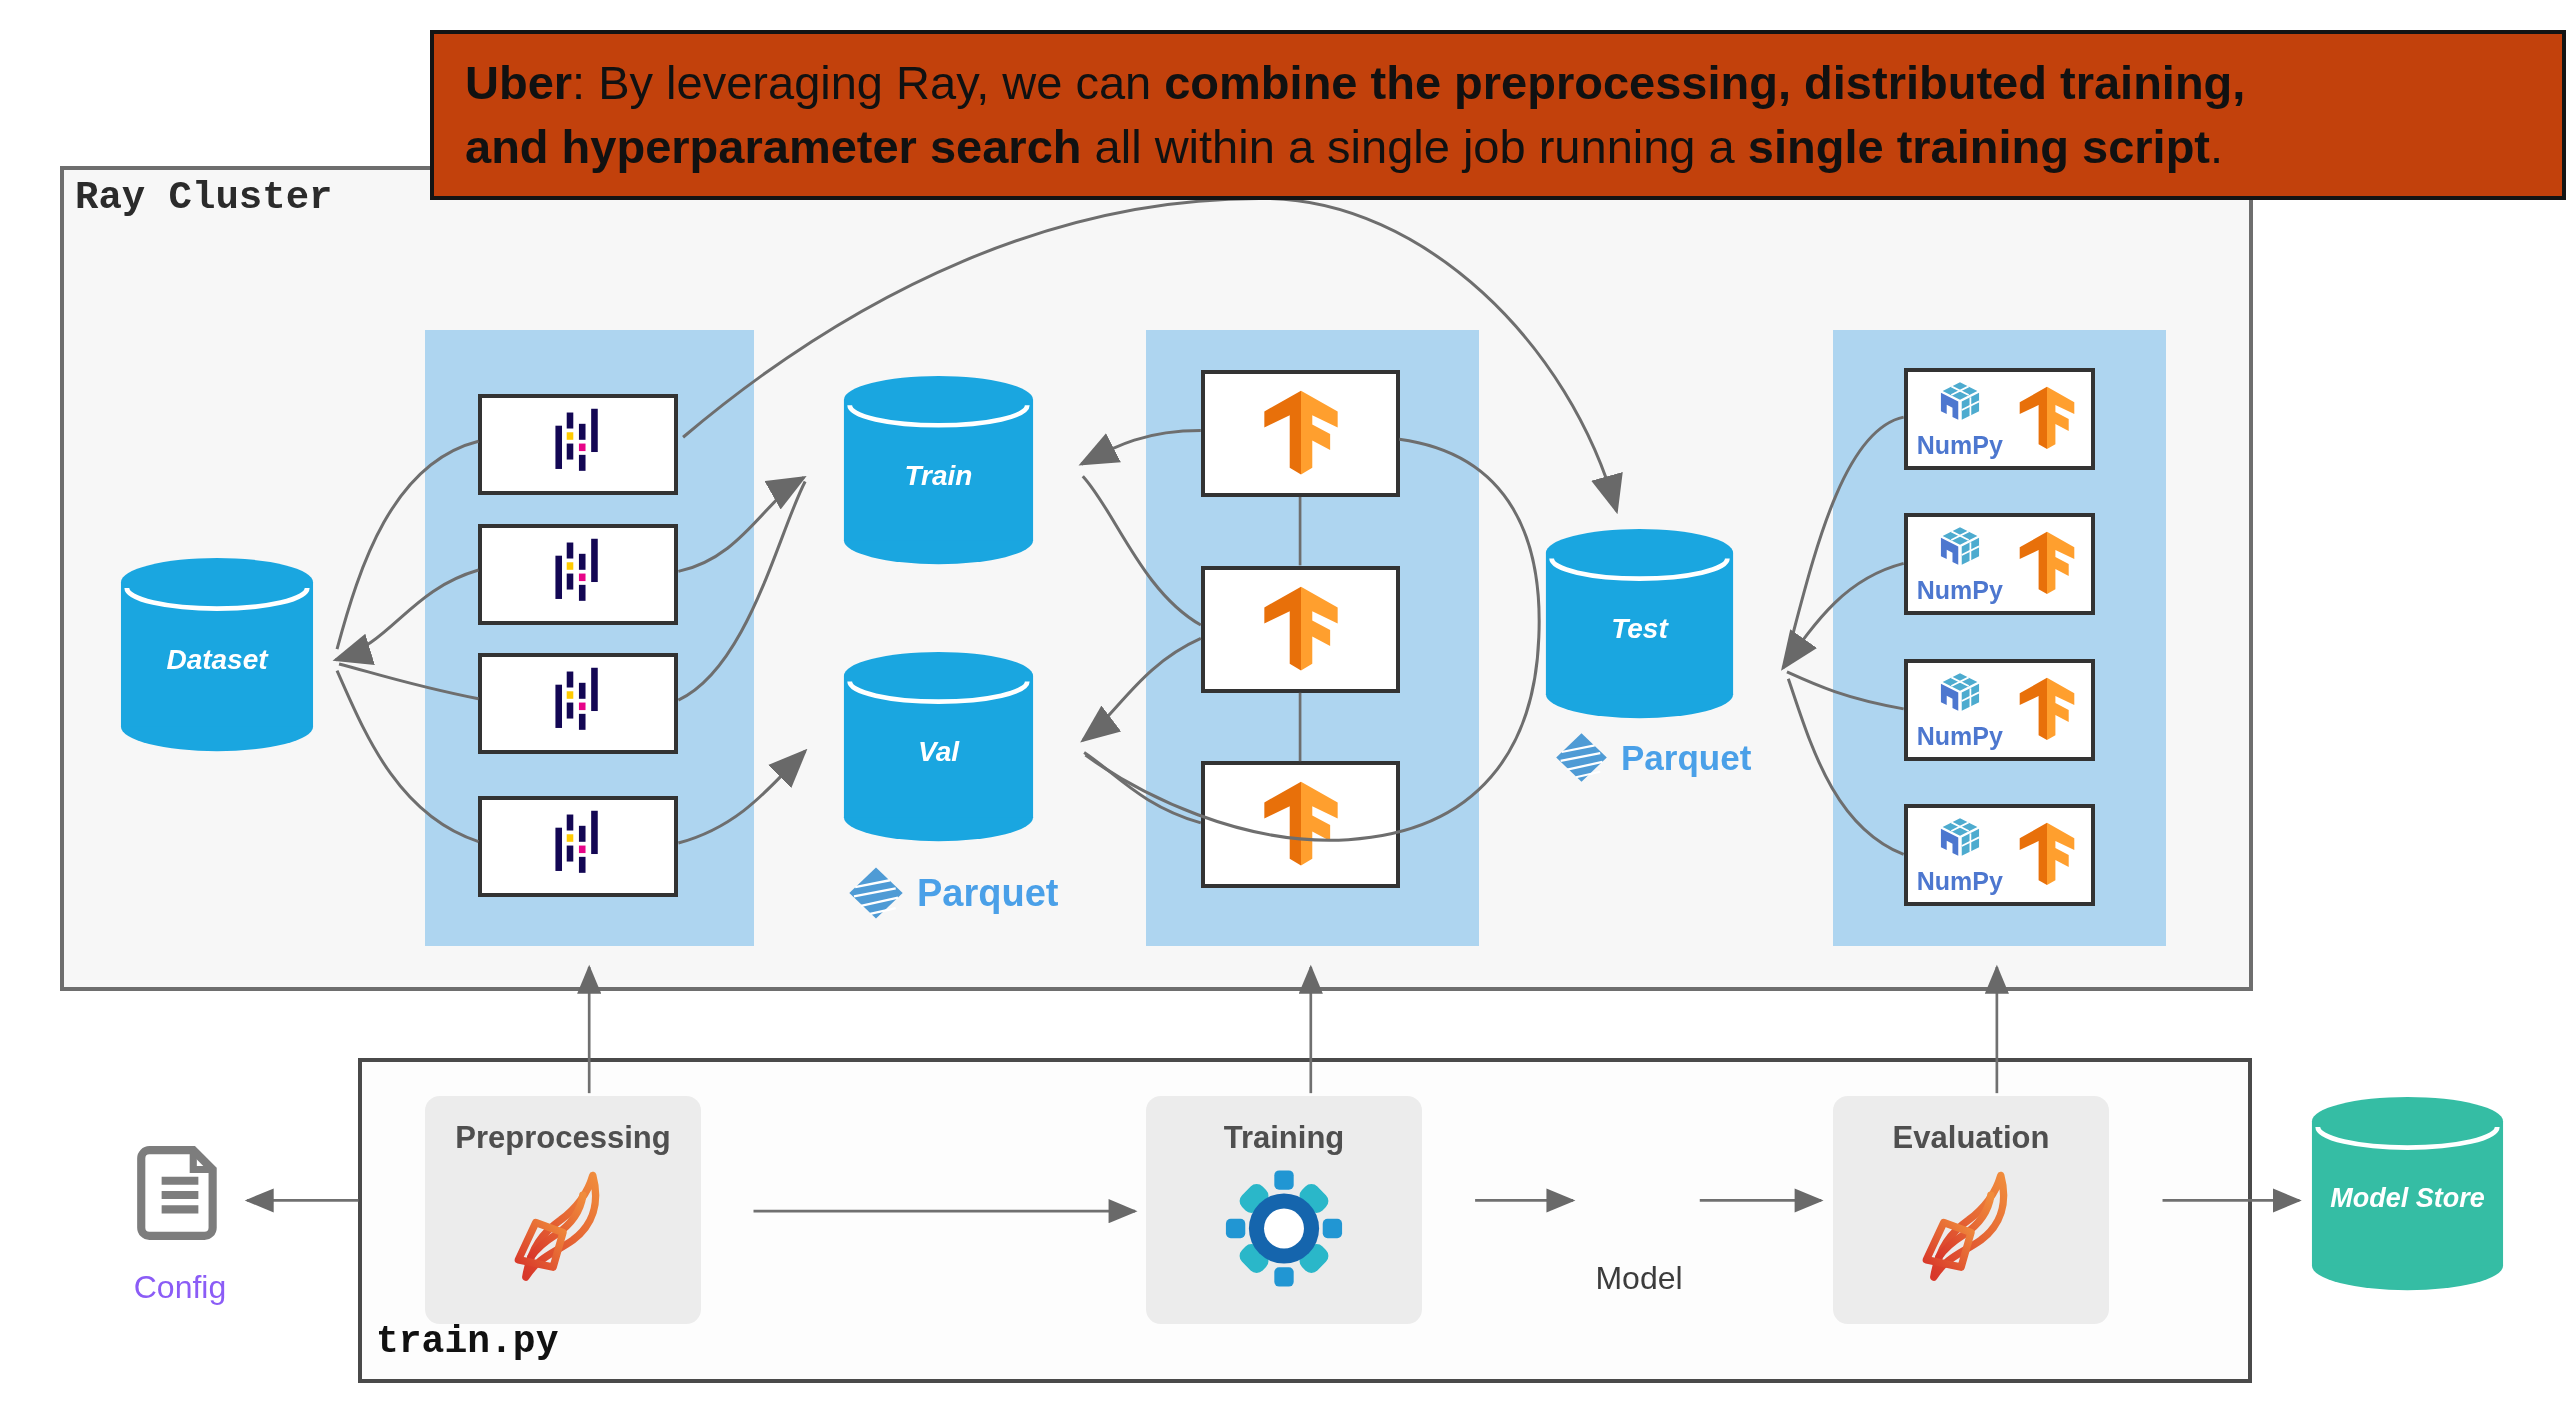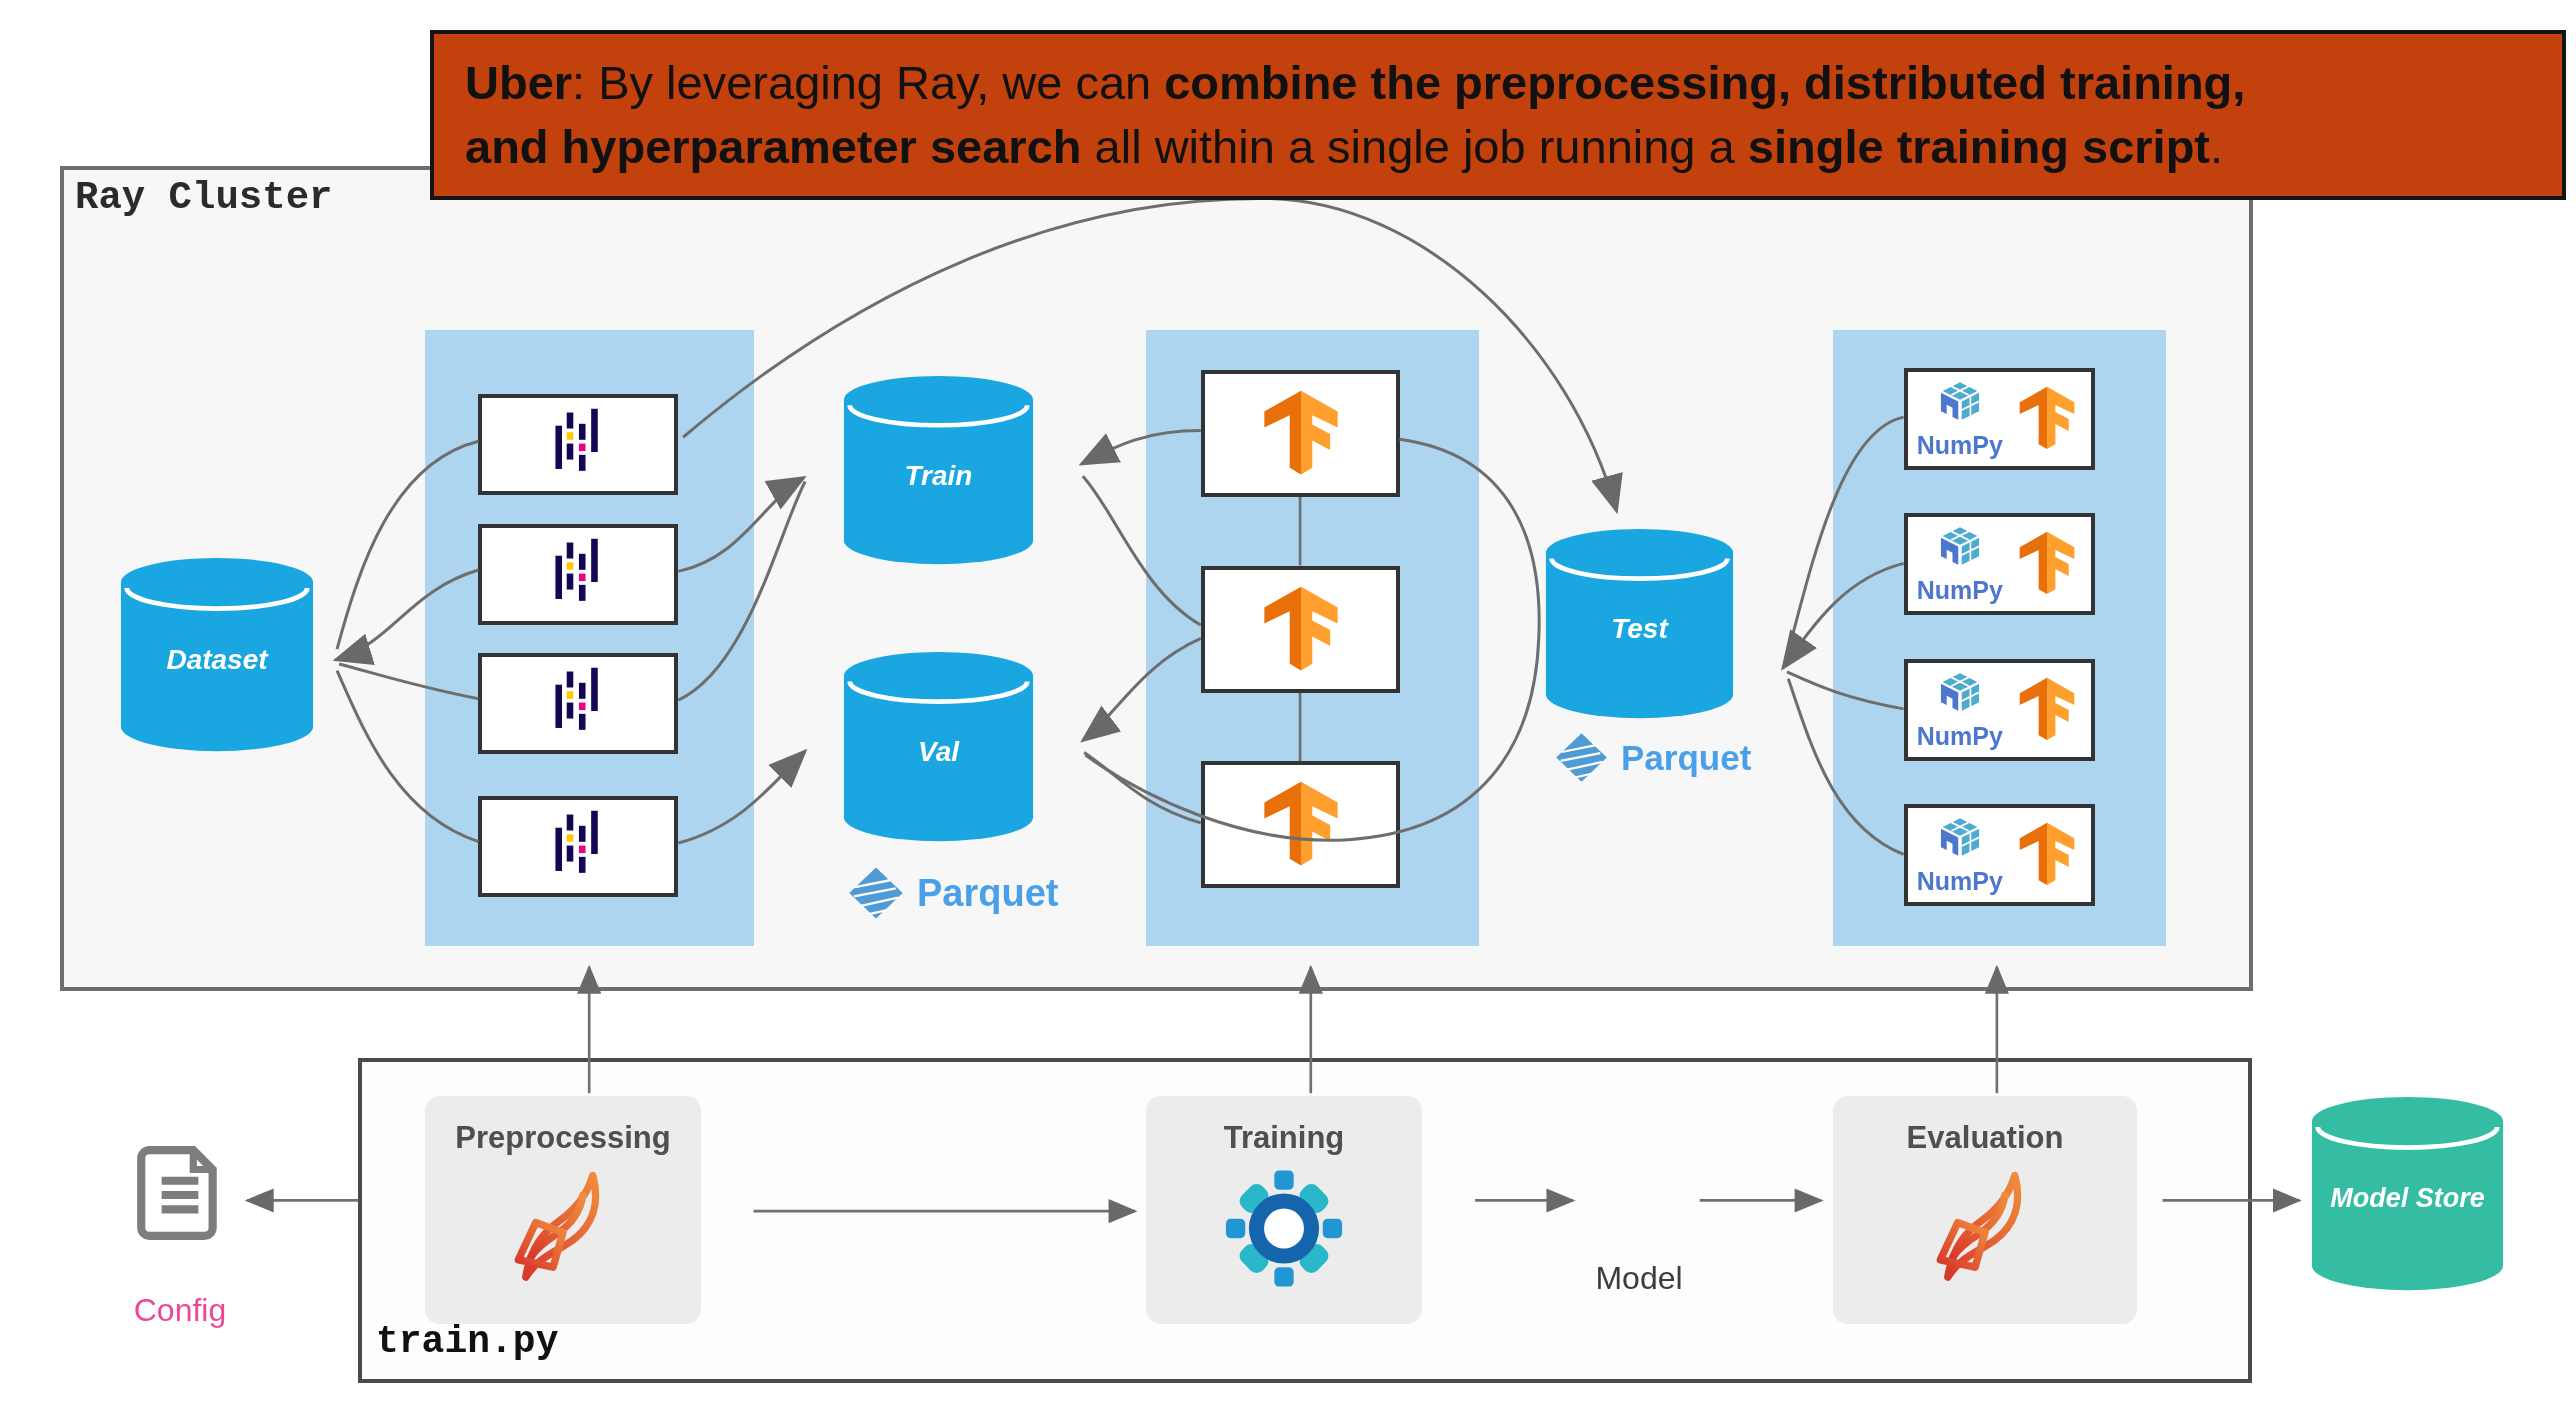--- a/index.html
+++ b/index.html
@@ -28,21 +28,21 @@
   .parquet-text{color:#4aa0e8;font-weight:700;font-size:38px;}
 
   
   #trainpy{left:358px;top:1058px;width:1894px;height:325px;background:#fdfdfd;border:4px solid #4a4a4a;box-sizing:border-box;z-index:1;}
   #trainpy-label{left:376px;top:1320px;z-index:4;font-family:"Liberation Mono","DejaVu Sans Mono",monospace;font-weight:700;font-size:38px;color:#111;}
   .gbox{background:#ececec;border-radius:14.8px;z-index:3;top:1096px;width:276px;height:228px;}
   .gbox-label{position:absolute;left:0;top:24px;width:100%;text-align:center;font-weight:700;font-size:31px;color:#4f4f4f;}
   .gbox-icon{position:absolute;left:50%;top:72px;transform:translateX(-50%);}
 
   .side-label{z-index:3;font-size:32px;text-align:center;}
-  #config-label{color:#ec4899;margin-top:23px;}
+  #config-label{color:#8b5cf6;}
   #model-label{color:#3c3c3c;}
 
   .numpy-wrap{display:flex;flex-direction:column;align-items:center;line-height:1;}
   .numpy-text{color:#4d77cf;font-weight:700;font-size:25px;margin-top:1.3px;}
 
   #arrows{left:0;top:0;width:2576px;height:1405px;z-index:6;pointer-events:none;}
   .arr{stroke:#6e6e6e;stroke-width:4.5;fill:none;}
   .arrp{stroke:#707070;stroke-width:4;fill:none;}
   .conn{stroke:#6e6e6e;stroke-width:4;fill:none;}
 </style>
@@ -371,21 +371,21 @@
       <circle cx="30" cy="30" r="4"></circle>
         <circle cx="38" cy="48" r="4"></circle>
         <circle cx="30" cy="68" r="4"></circle>
       <circle cx="62" cy="30" r="4"></circle>
         <circle cx="68" cy="50" r="4"></circle>
         <circle cx="60" cy="68" r="4"></circle>
     </g>
   </svg>
   <div class="abs side-label" id="model-label" style="left:1572px;top:1260px;width:134px;">Model</div>
 
-  <div class="abs gbox" style="left:1833px;padding-left:28px;">
+  <div class="abs gbox" style="left:1833px;">
     <span class="gbox-label">Evaluation</span>
     <svg class="gbox-icon" style="width:124px;height:124px;" viewBox="0 0 100 100">
       <defs>
           <linearGradient id="fg2" x1="0" y1="1" x2="1" y2="0">
         <stop offset="0" stop-color="#d8372a"></stop>
             <stop offset="1" stop-color="#f08c3c"></stop>
       </linearGradient>
         </defs>
       <g stroke="url(#fg2)" stroke-width="6" fill="none" stroke-linejoin="round" stroke-linecap="round">
         <path d="M74,6 C80,28 74,46 58,58 C44,68 30,72 20,88 C24,64 34,52 48,42 C60,33 70,20 74,6 Z"></path>

